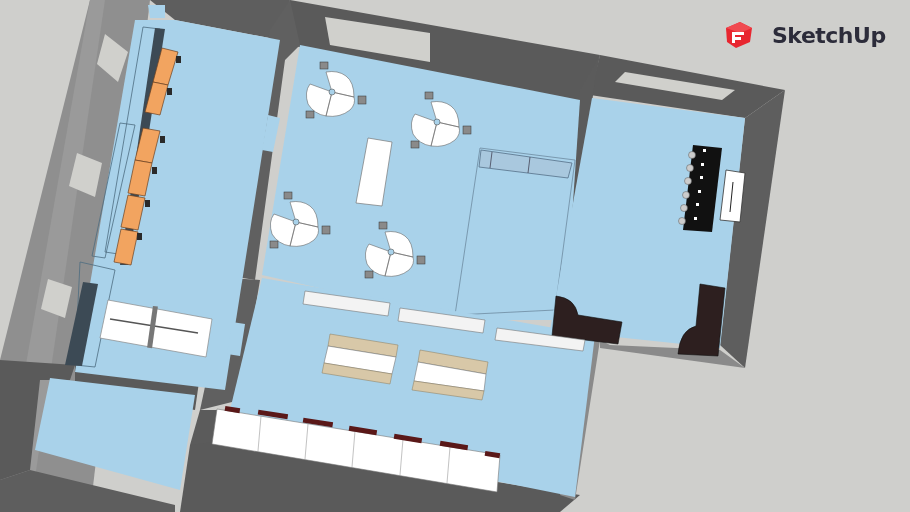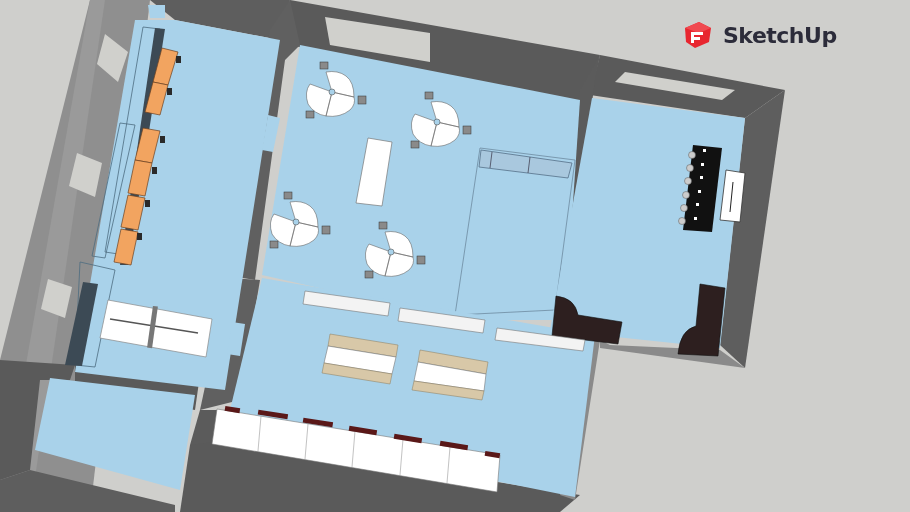--- a/index.html
+++ b/index.html
@@ -1,18 +1,18 @@
 <!DOCTYPE html>
 <html><head>
   <meta charset="utf-8">
   <style>
     html, body { margin:0; padding:0; }
     body { width:910px; height:512px; overflow:hidden; background:#cfcfcc; position:relative; font-family:"DejaVu Sans", sans-serif; }
     #scene { position:absolute; left:0; top:0; width:910px; height:512px; }
-    .brand { position:absolute; left:683px; top:20px; display:flex; align-items:center; gap:10px; }
+    .brand { position:absolute; left:724px; top:20px; display:flex; align-items:center; gap:18px; }
     .brand-text { font-family:"DejaVu Sans", sans-serif; font-weight:bold; font-size:22px; color:#2c2c3a; letter-spacing:-0.5px; }
   </style>
 </head>
 <body>
 
 <svg id="scene" viewBox="0 0 910 512" xmlns="http://www.w3.org/2000/svg">
 
   <g>
 
     <polygon points="90,0 150,0 90,512 0,512 0,360" fill="#8f8f8f"></polygon>

